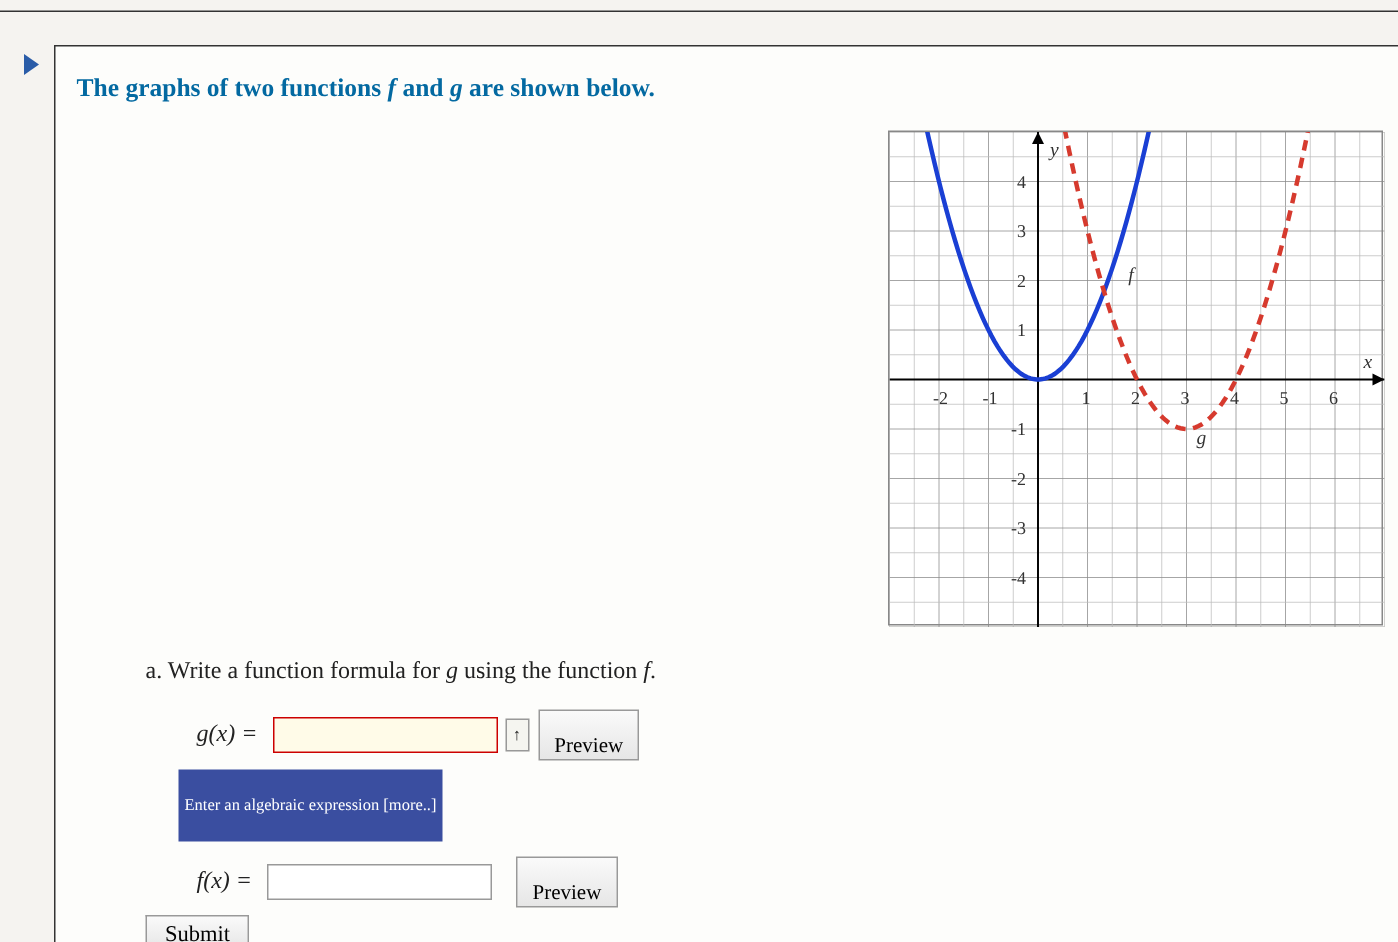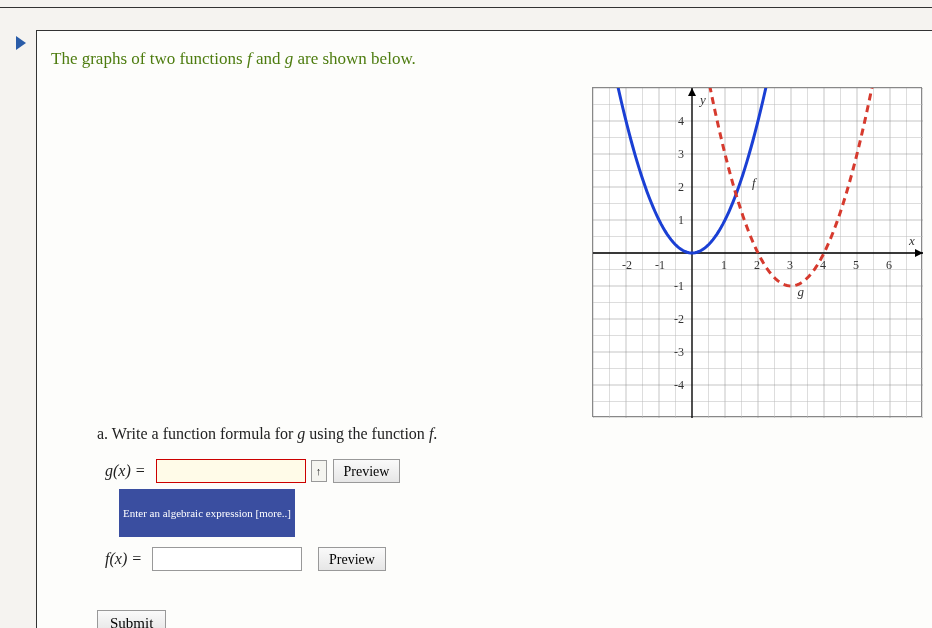--- a/index.html
+++ b/index.html
@@ -34,65 +34,66 @@
     right: 0;
     bottom: 0;
     border: 1px solid #333;
     border-right: none;
     border-bottom: none;
     background: #fdfdfb;
     padding: 18px 12px 12px 14px;
   }
   .prompt-line {
     font-size: 17px;
-    color: #4d7c0f;
+    color: #0369a1;
     margin-bottom: 14px;
+    font-weight: bold;
   }
   .ital { font-style: italic; }
   .graph-wrap {
     position: absolute;
     right: 10px;
     top: 56px;
     width: 330px;
     height: 330px;
     border: 1px solid #888;
     background: #fff;
   }
   .questions {
     position: absolute;
     left: 60px;
-    top: 394px;
+    top: 408px;
     width: 520px;
     font-size: 16px;
     color: #222;
   }
   .q-row { margin-bottom: 10px; }
   .q-text { margin-bottom: 16px; }
-  .input-row { margin-left: 8px; display: flex; align-items: center; gap: 6px; margin-bottom: 4px; }
+  .input-row { margin-left: 34px; display: flex; align-items: center; gap: 6px; margin-bottom: 4px; }
   .fn-label { font-style: italic; margin-right: 4px; }
   .answer-input {
     width: 150px;
     height: 24px;
     border: 1px solid #999;
     padding: 2px 4px;
     font-size: 14px;
     background: #fff;
   }
   .answer-input.focused { border: 1px solid #c00; background: #fffbe8; }
   .caret-icon {
     width: 16px; height: 22px;
     border: 1px solid #999;
     background: #f5f5f0;
     display: flex; align-items: center; justify-content: center;
     font-size: 11px;
     margin-left: -1px;
   }
   .preview-btn {
     height: 24px;
-    padding: 4px 10px;
+    padding: 16px 10px;
     border: 1px solid #999;
     background: linear-gradient(#fafafa,#e6e6e6);
     font-size: 14px;
     cursor: pointer;
     font-family: inherit;
   }
   .hint-bar {
     margin-left: 22px;
     margin-top: 2px;
     background: #3a4ea0;

